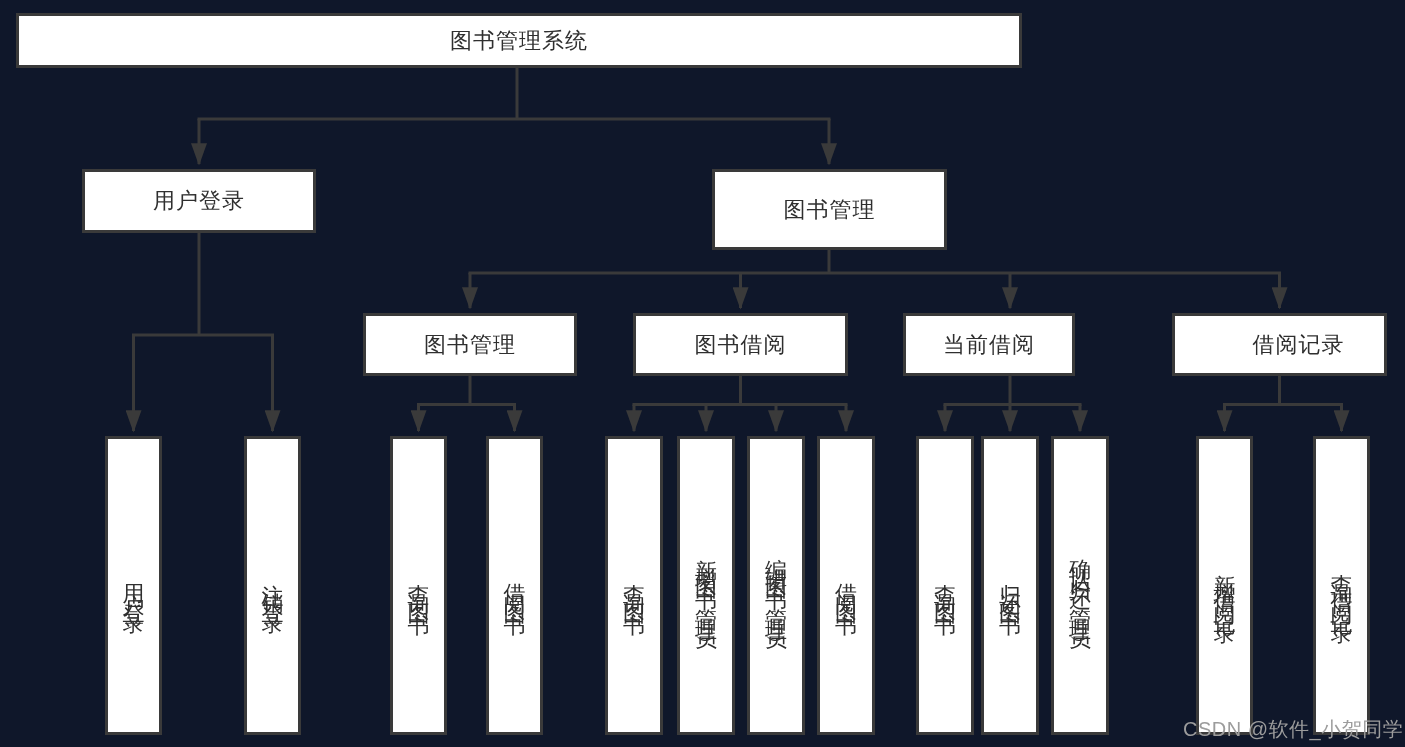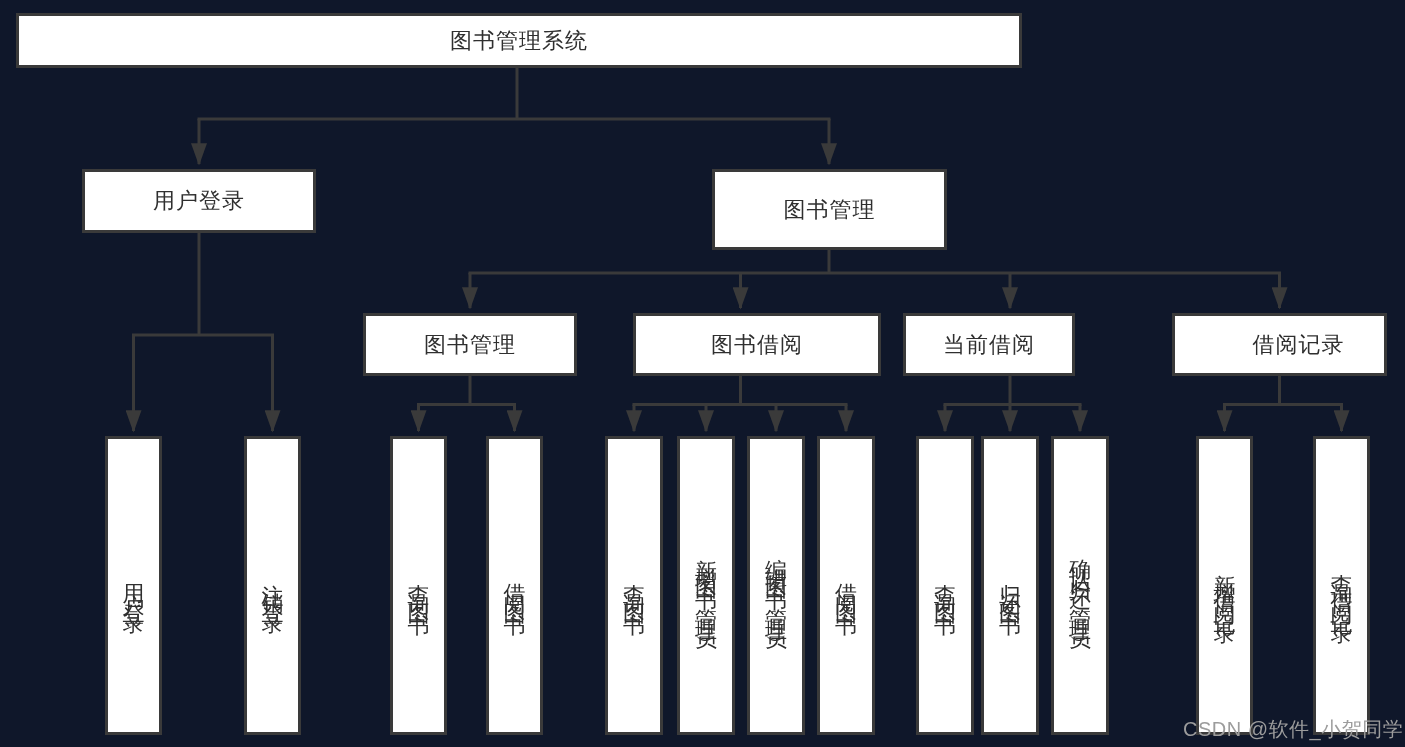--- a/index.html
+++ b/index.html
@@ -116,21 +116,21 @@
   <div class="node" style="left:82px; top:169px; width:234px; height:64px;">
     <span class="h-label">用户登录</span>
   </div>
   <div class="node" style="left:712px; top:169px; width:235px; height:81px;">
     <span class="h-label">图书管理</span>
   </div>
 
   <div class="node" style="left:363px; top:313px; width:214px; height:63px;">
     <span class="h-label">图书管理</span>
   </div>
-  <div class="node" style="left:633px; top:313px; width:248px; height:63px;">
+  <div class="node" style="left:633px; top:313px; width:215px; height:63px;">
     <span class="h-label">图书借阅</span>
   </div>
   <div class="node" style="left:903px; top:313px; width:172px; height:63px;">
     <span class="h-label">当前借阅</span>
   </div>
   <div class="node" style="left:1172px; top:313px; width:215px; height:63px;padding-left:38px;">
     <span class="h-label">借阅记录</span>
   </div>
 
   <div class="node" style="left:105px; top:436px; width:57px; height:299px;">

